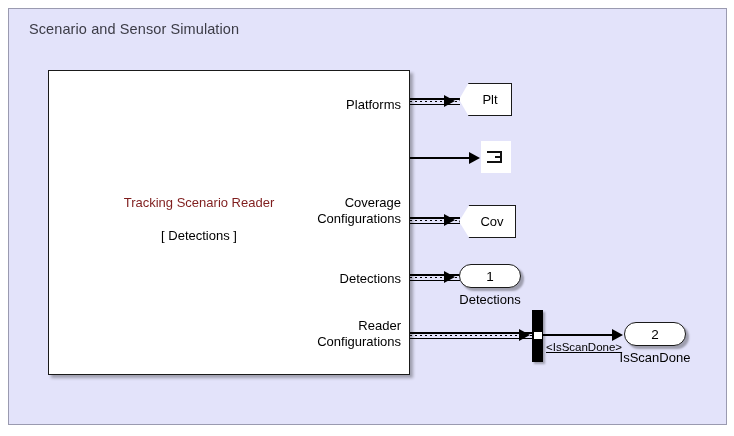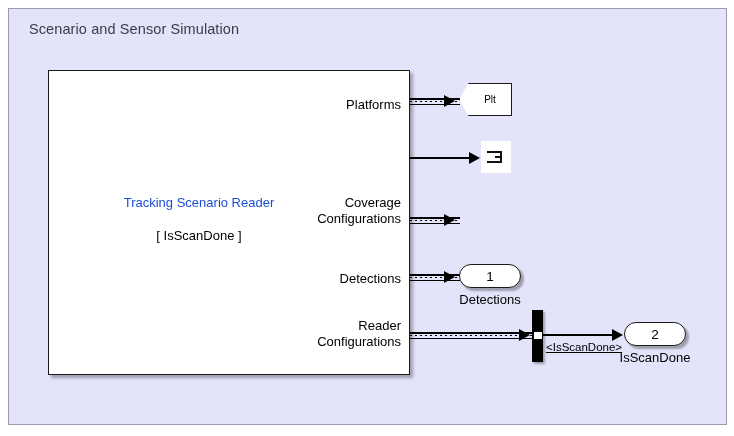--- a/index.html
+++ b/index.html
@@ -52,21 +52,21 @@
     border: 1.6px solid #1a1a1a;
     box-shadow: 3px 3px 3px rgba(0,0,0,0.30);
   }
   .reader-title {
     position: absolute;
     left: 0;
     top: 124px;
     width: 300px;
     text-align: center;
     font-size: 13px;
-    color: #1d4ed8;
+    color: #7f1d1d;
     white-space: nowrap;
   }
   .reader-sub {
     position: absolute;
     left: 0;
     top: 157px;
     width: 300px;
     text-align: center;
     font-size: 13px;
     color: #000;
@@ -121,21 +121,21 @@
 
   
   .goto-tag {
     position: absolute;
     box-sizing: border-box;
     background: #ffffff;
     border: 1.6px solid #1a1a1a;
     display: flex;
     align-items: center;
     justify-content: center;
-    font-size: 10px;
+    font-size: 13px;
     color: #000;
     clip-path: polygon(18% 0%, 100% 0%, 100% 100%, 18% 100%, 0% 50%);
     filter: drop-shadow(3px 3px 2px rgba(0,0,0,0.32));
     padding-left: 9px;
   }
 
   
   .terminator {
     position: absolute;
     box-sizing: border-box;
@@ -201,21 +201,21 @@
 <body>
 
 <div id="canvas">
 
   <div class="subsystem">
     <div class="subsystem-title">Scenario and Sensor Simulation</div>
   </div>
 
   <div class="reader-block">
     <div class="reader-title">Tracking Scenario Reader</div>
-    <div class="reader-sub">[ IsScanDone ]</div>
+    <div class="reader-sub">[ Detections ]</div>
 
     <div class="port-label" style="top:26px;margin-left:44px;">Platforms</div>
 
 
     <div class="port-label" style="top:124px;">Coverage
 Configurations</div>
 
     <div class="port-label" style="top:200px;">Detections</div>
 
     <div class="port-label" style="top:247px;">Reader
@@ -239,20 +239,23 @@
     <span class="bar-bot"></span>
     <span class="bar-right"></span>
     <span class="bar-mid"></span>
   </div>
 
   <div class="bus" style="left:410px; top:217px; width:50px;">
       <i></i>
     </div>
   <div class="arrow" style="left:444px; top:213.5px;"></div>
 
+  <div class="goto-tag" style="left:459px; top:205px; width:57px; height:33px;">
+    <span>Cov</span>
+  </div>
 
   <div class="bus" style="left:410px; top:274px; width:50px;">
       <i></i>
     </div>
   <div class="arrow" style="left:444px; top:270.5px;"></div>
 
   <div class="outport" style="left:459px; top:264px; width:62px; height:24px;">
     <span>1</span>
   </div>
   <div class="outport-label" style="left:429px; top:292px; width:122px;">Detections</div>

